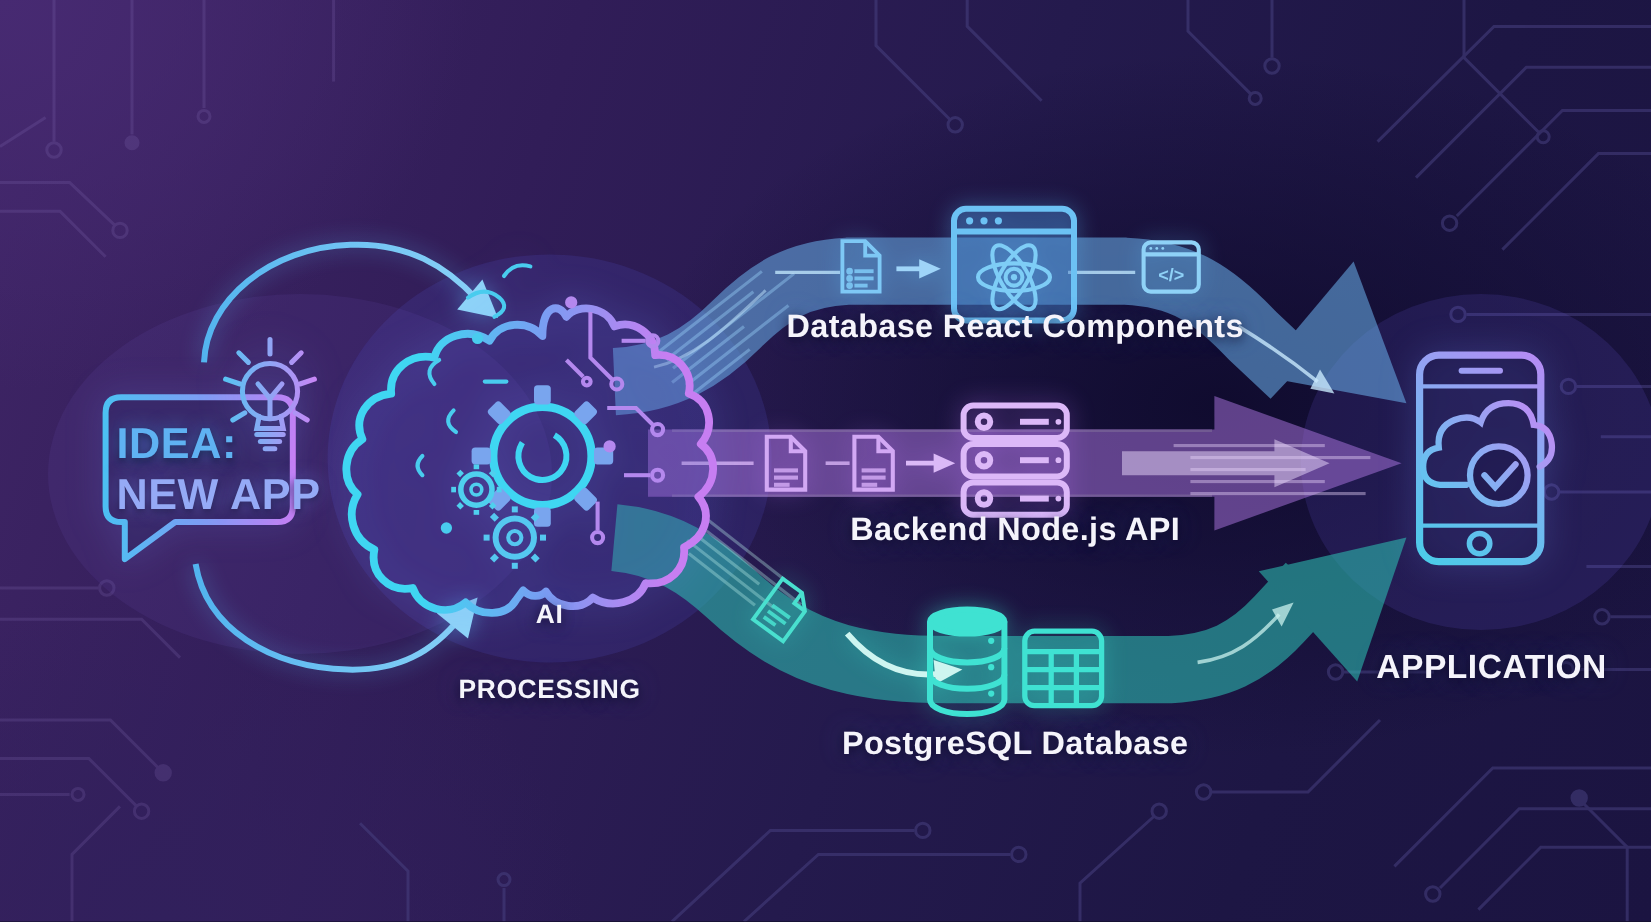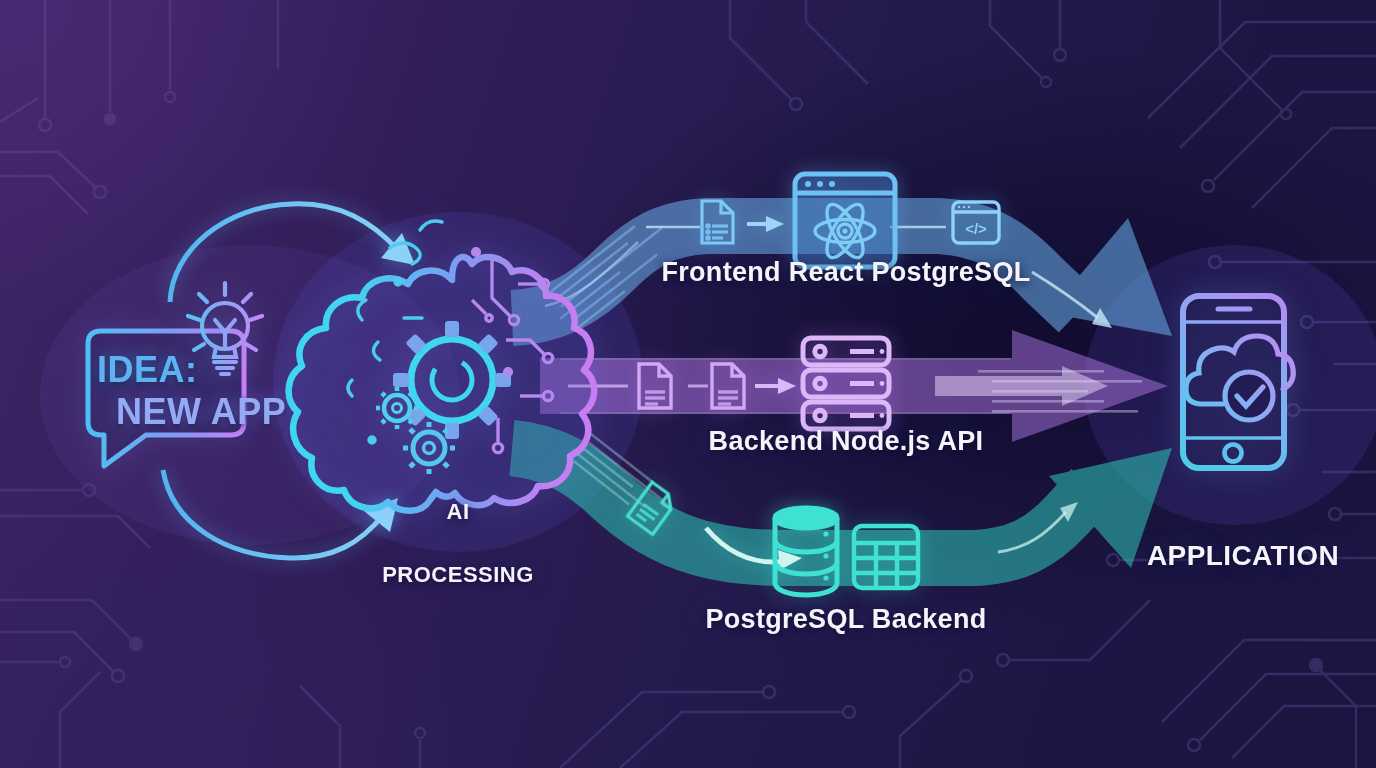--- a/index.html
+++ b/index.html
@@ -12,21 +12,21 @@
     font-family:"Liberation Sans",sans-serif;}
   svg{position:absolute;left:0;top:0;}
   .lbl{position:absolute;font-weight:bold;color:#f5f4fb;white-space:nowrap;
        text-shadow:0 2px 10px rgba(8,4,28,.85), 0 0 22px rgba(110,150,255,.30);}
   .centered{transform:translateX(-50%);}
   .lbl-flow{font-size:27px;letter-spacing:.3px;}
   .lbl-ai{font-size:22px;letter-spacing:.5px;text-align:center;line-height:35px;}
   .lbl-deploy{font-size:28px;letter-spacing:.4px;text-align:center;line-height:31px;}
   .lbl-idea{font-size:36px;letter-spacing:.5px;line-height:44px;}
   .idea1{color:#5fb2f2;text-shadow:0 0 14px rgba(80,170,255,.55),0 2px 6px rgba(8,4,28,.7);}
-  .idea2{color:#95aaf6;text-shadow:0 0 14px rgba(130,140,255,.55),0 2px 6px rgba(8,4,28,.7);margin-left:19px;}
+  .idea2{color:#95aaf6;text-shadow:0 0 14px rgba(130,140,255,.55),0 2px 6px rgba(8,4,28,.7);}
   .g-blue{filter:drop-shadow(0 0 9px rgba(95,190,255,.45));}
   .g-purple{filter:drop-shadow(0 0 10px rgba(190,120,255,.45));}
   .g-teal{filter:drop-shadow(0 0 9px rgba(60,225,205,.45));}
   .g-soft{filter:drop-shadow(0 0 14px rgba(120,150,255,.30));}
 </style>
 </head>
 <body>
 
 <div id="stage">
 
@@ -431,19 +431,19 @@
   </g>
 
 </svg>
 
 <div class="lbl lbl-idea idea1" style="left:97px;top:348px;">IDEA:</div>
 <div class="lbl lbl-idea idea2" style="left:97px;top:390px;">NEW APP</div>
 
 <div class="lbl lbl-ai centered" style="left:458px;top:494px;">AI</div>
 <div class="lbl lbl-ai centered" style="left:458px;top:557px;">PROCESSING</div>
 
-<div class="lbl lbl-flow centered" style="left:846px;top:257px;">Frontend React PostgreSQL</div>
+<div class="lbl lbl-flow centered" style="left:846px;top:257px;">Database React Components</div>
 <div class="lbl lbl-flow centered" style="left:846px;top:426px;text-align:right;">Backend Node.js API</div>
-<div class="lbl lbl-flow centered" style="left:846px;top:604px;">PostgreSQL Backend</div>
+<div class="lbl lbl-flow centered" style="left:846px;top:604px;">PostgreSQL Database</div>
 
 <div class="lbl lbl-deploy centered" style="left:1231px;top:540px;margin-left:12px;">APPLICATION</div>
 
 </div>
 
 </body></html>

